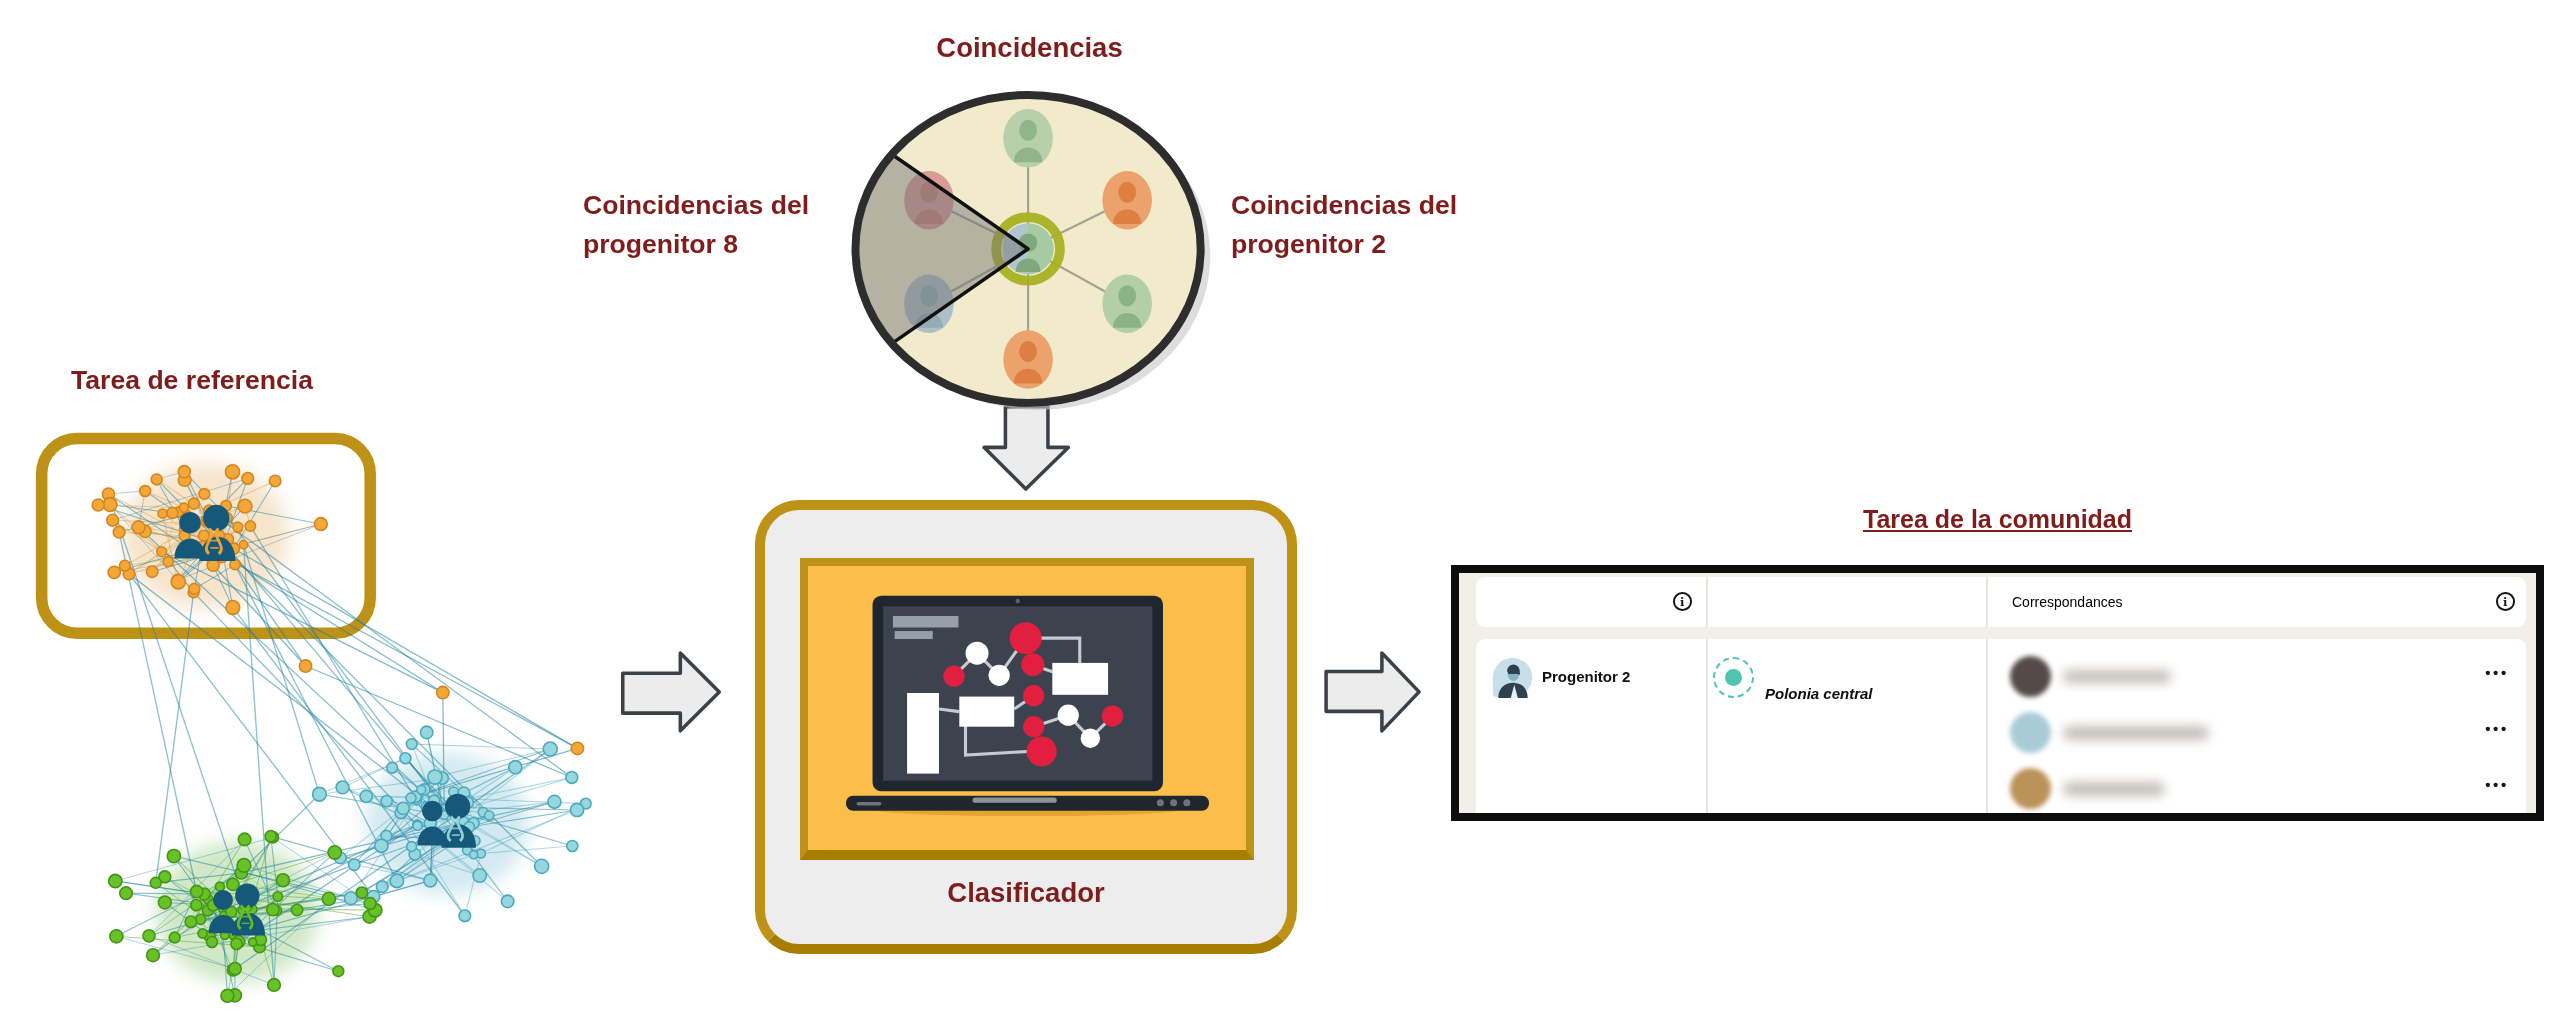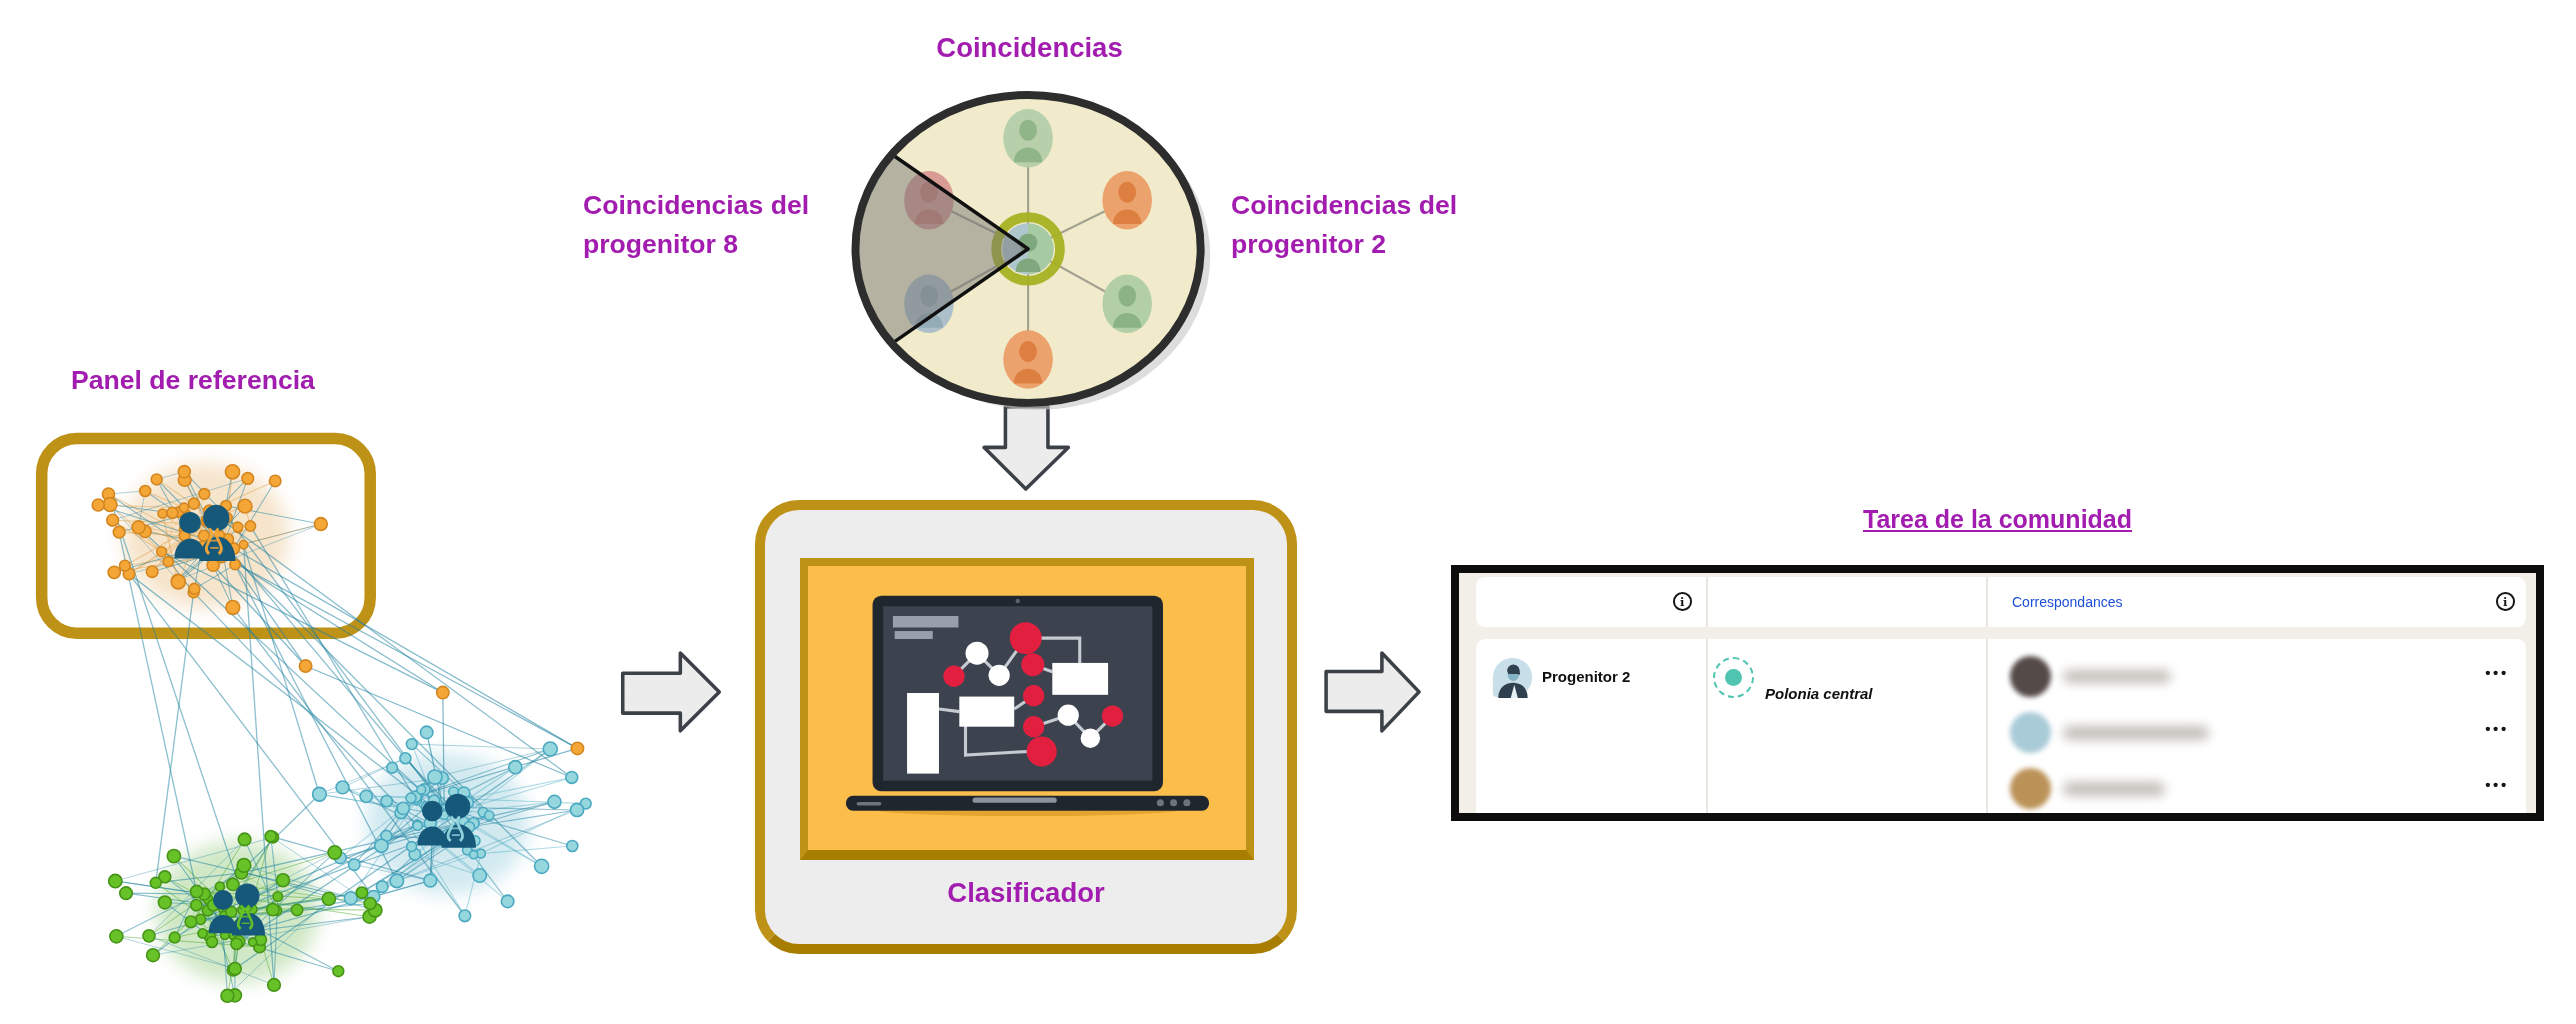--- a/index.html
+++ b/index.html
@@ -1,21 +1,21 @@
 <!DOCTYPE html>
 <html style="--gold: #BE9117; --gold-dark: #A87E00; --classifier-bg: #EDEDED; --classifier-inner-bg: #FCBE4A; --laptop-red: #E31F3F; --laptop-dark: #20262E; --laptop-screen: #3C434E; --arrow-fill: #ECECEC; --arrow-stroke: #3C4148; --table-border: #0D0D0D; --table-bg: #F2EFE9; --teal: #4FC4B1;font-size:14px"><head>
 <meta charset="utf-8">
 <style>
   html,body{margin:0;padding:0;}
   body{
     width:2576px;height:1025px;position:relative;overflow:hidden;
     background:#ffffff;font-family:"Liberation Sans",sans-serif;color:#111;
   }
   .abs{position:absolute;}
-  .diagram-label{font-weight:bold;color:#a21caf;line-height:1.45;}
+  .diagram-label{font-weight:bold;color:#7f1d1d;line-height:1.45;}
   .title-center{text-align:center;}
   
   #classifier-outer{
     left:755px;top:500px;width:542px;height:454px;box-sizing:border-box;
     border:10.6px solid var(--gold);border-bottom-color:var(--gold-dark);
     border-radius:44px;background:var(--classifier-bg);
   }
   #classifier-inner{
     left:800px;top:558px;width:454px;height:302px;box-sizing:border-box;
     border:8px solid var(--gold);border-bottom:10.6px solid var(--gold-dark);
@@ -38,21 +38,21 @@
   #tbl-body{top:66px;height:182px;}
   .v-sep{position:absolute;top:0;bottom:0;width:1.8px;background:#e9e6e0;}
   .sep1{left:230px;} .sep2{left:510px;}
   .info-icon{
     display:inline-flex;align-items:center;justify-content:center;
     width:18.6px;height:18.6px;border:2.7px solid #161616;border-radius:50%;
     font-size:11.5px;font-weight:bold;color:#161616;box-sizing:border-box;
     font-family:"DejaVu Serif",serif;
   }
   #hdr-info-1{position:absolute;left:197px;top:15px;}
-  #hdr-correspondances{position:absolute;left:536px;top:17px;font-size:14px;color:#1d4ed8;}
+  #hdr-correspondances{position:absolute;left:536px;top:17px;font-size:14px;color:#000000;}
   #hdr-info-2{position:absolute;left:1020px;top:15px;}
   .cell-label{font-size:15px;font-weight:bold;color:#101010;white-space:nowrap;}
   #parent-cell-avatar{position:absolute;left:16px;top:17.7px;}
   #parent-cell-label{position:absolute;left:66px;top:29px;}
   #community-cell-icon{
     position:absolute;left:237px;top:17.7px;width:41px;height:41px;box-sizing:border-box;
     border:2.7px dashed var(--teal);border-radius:50%;
     display:flex;align-items:center;justify-content:center;
   }
   #community-cell-icon .dot{width:17px;height:17px;border-radius:50%;background:var(--teal);}
@@ -75,21 +75,21 @@
 </style>
 </head>
 <body>
 
 <svg class="abs" id="arrows-overlay" style="left:0;top:0;" width="2576" height="1025" viewBox="0 0 2908 1157">
   <polygon points="703,760 768,760 768,737 812,781 768,825 768,805 703,805" style="fill:var(--arrow-fill);stroke:var(--arrow-stroke);stroke-width:4;stroke-linejoin:round"></polygon>
   <polygon points="1135,459 1183,459 1183,505 1206,505 1158,552 1111,505 1135,505" style="fill:var(--arrow-fill);stroke:var(--arrow-stroke);stroke-width:4;stroke-linejoin:round"></polygon>
   <polygon points="1497,758 1560,758 1560,737 1602,781 1560,825 1560,803 1497,803" style="fill:var(--arrow-fill);stroke:var(--arrow-stroke);stroke-width:4;stroke-linejoin:round"></polygon>
 </svg>
 
-<div class="abs diagram-label" id="reference-panel-label"><span>Panel de referencia</span></div>
+<div class="abs diagram-label" id="reference-panel-label"><span>Tarea de referencia</span></div>
 <svg class="abs" id="network-svg" style="left:16px;top:354px;" width="673" height="671" viewBox="0 0 760 757">
     <defs>
       <filter id="blurf" x="-50%" y="-50%" width="200%" height="200%">
         <feGaussianBlur stdDeviation="10"></feGaussianBlur>
       </filter>
     </defs>
     <ellipse cx="214" cy="205" rx="94" ry="82" fill="#DFA04A" opacity="0.28" filter="url(#blurf)"></ellipse>
     <ellipse cx="487" cy="530" rx="92" ry="80" fill="#5FB4C9" opacity="0.28" filter="url(#blurf)"></ellipse>
     <ellipse cx="250" cy="630" rx="92" ry="80" fill="#59AE35" opacity="0.28" filter="url(#blurf)"></ellipse>
     <rect x="29" y="95" width="371" height="220" rx="40" fill="none" stroke="#BE9117" stroke-width="13"></rect>

